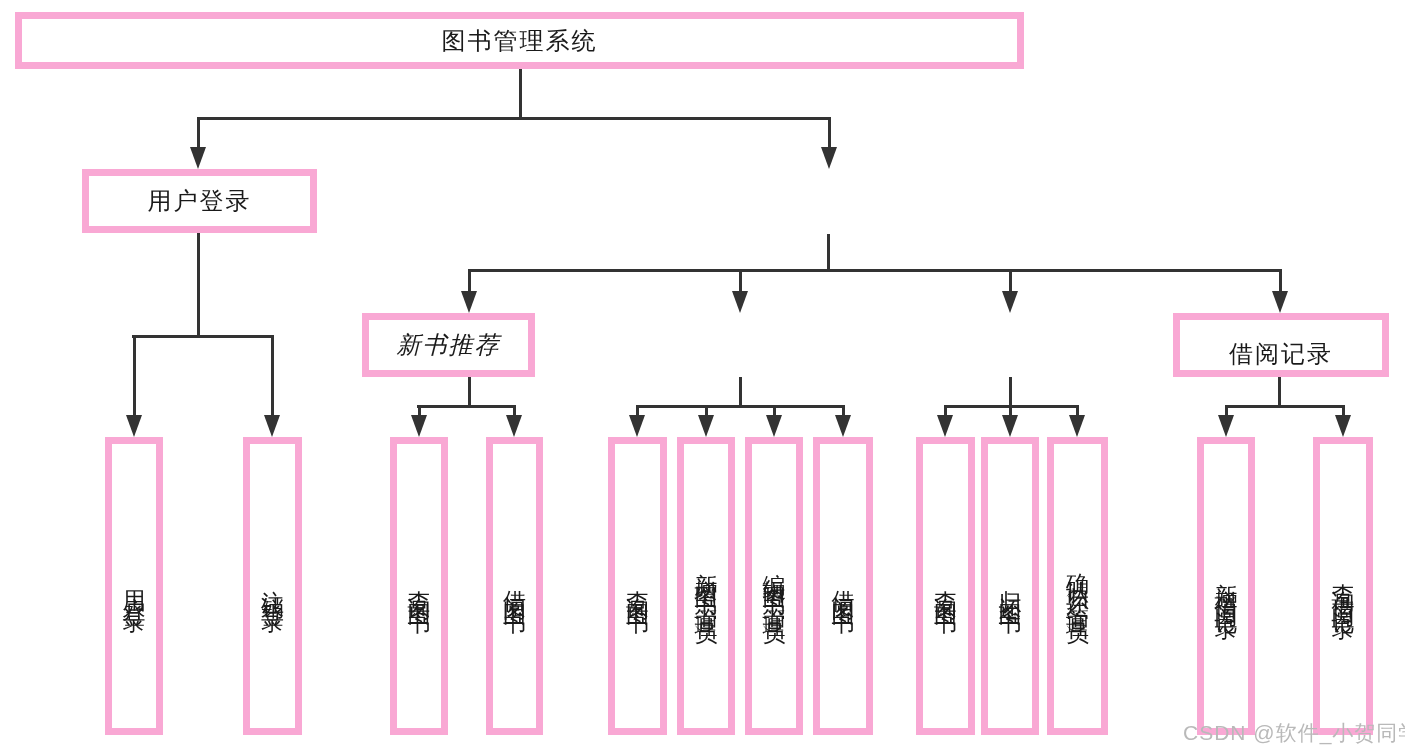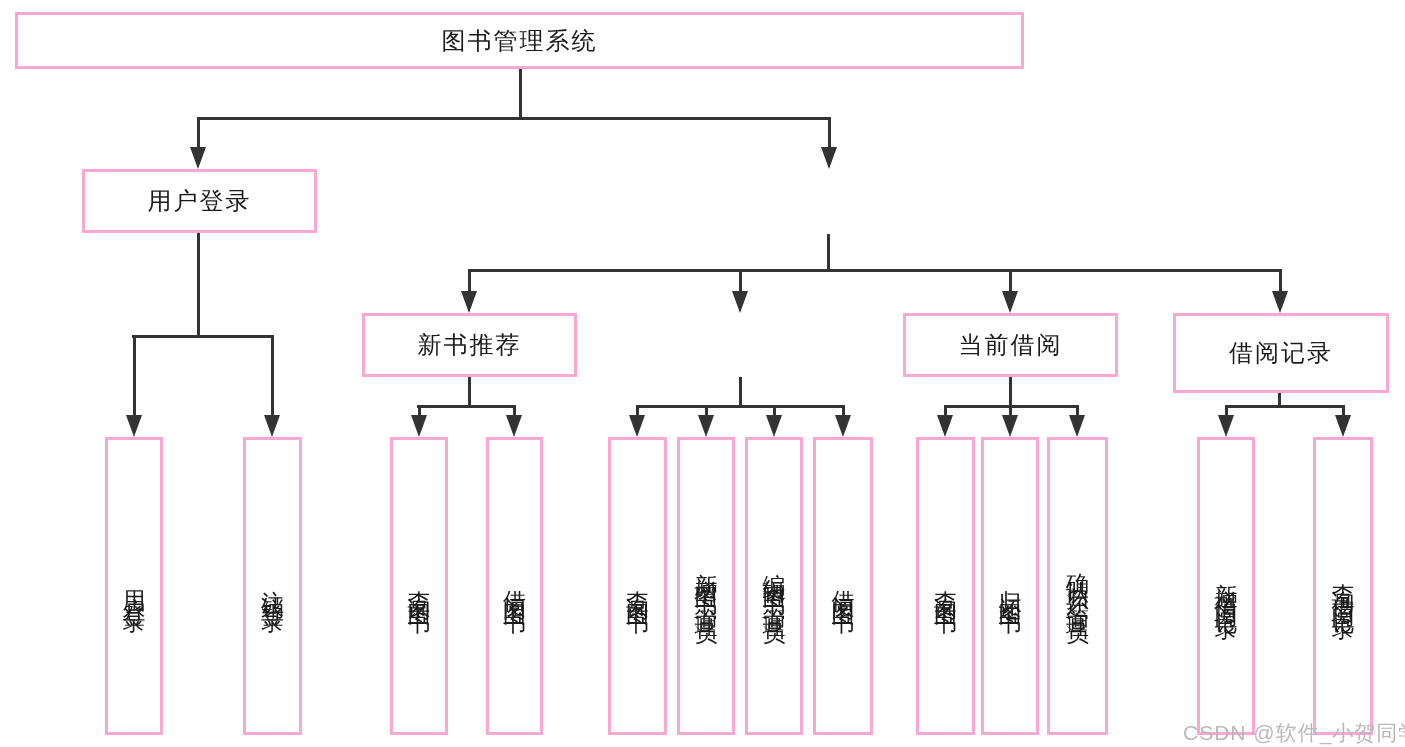--- a/index.html
+++ b/index.html
@@ -8,21 +8,21 @@
     width: 1405px;
     height: 747px;
     background: #ffffff;
     font-family: "Liberation Sans", "DejaVu Sans", sans-serif;
     overflow: hidden;
   }
   .box {
     position: absolute;
     box-sizing: border-box;
     background: #ffffff;
-    border: 3px solid #f9a8d4;
+    border: 7px solid #f9a8d4;
     display: flex;
     align-items: center;
     justify-content: center;
     color: #1a1a1a;
     font-size: 24px;
     letter-spacing: 2px;
     z-index: 2;
   }
   .leaf {
     writing-mode: vertical-rl;
@@ -84,27 +84,24 @@
   <div class="h" style="left:468px; top:269px; width:813px;"></div>
   <div class="v" style="left:468px; top:269px; height:26px;"></div>
   <div class="arr" style="left:461px; top:291px;"></div>
   <div class="v" style="left:739px; top:269px; height:26px;"></div>
   <div class="arr" style="left:732px; top:291px;"></div>
   <div class="v" style="left:1009px; top:269px; height:26px;"></div>
   <div class="arr" style="left:1002px; top:291px;"></div>
   <div class="v" style="left:1279px; top:269px; height:26px;"></div>
   <div class="arr" style="left:1272px; top:291px;"></div>
 
-  <div class="box" style="left:362px; top:313px; width:215px; height:64px;">
+  <div class="box" style="left:362px; top:313px; width:173px; height:64px;font-style:italic;">
     <span>新书推荐</span>
   </div>
-  <div class="box" style="left:903px; top:313px; width:215px; height:64px;">
-    <span>当前借阅</span>
-  </div>
-  <div class="box" style="left:1173px; top:313px; width:216px; height:80px;">
+  <div class="box" style="left:1173px; top:313px; width:216px; height:64px;align-items:flex-end;">
     <span>借阅记录</span>
   </div>
 
   <div class="v" style="left:468px; top:377px; height:30px;"></div>
   <div class="h" style="left:417px; top:405px; width:99px;"></div>
   <div class="v" style="left:418px; top:405px; height:14px;"></div>
   <div class="arr" style="left:411px; top:415px;"></div>
   <div class="v" style="left:513px; top:405px; height:14px;"></div>
   <div class="arr" style="left:506px; top:415px;"></div>
 

